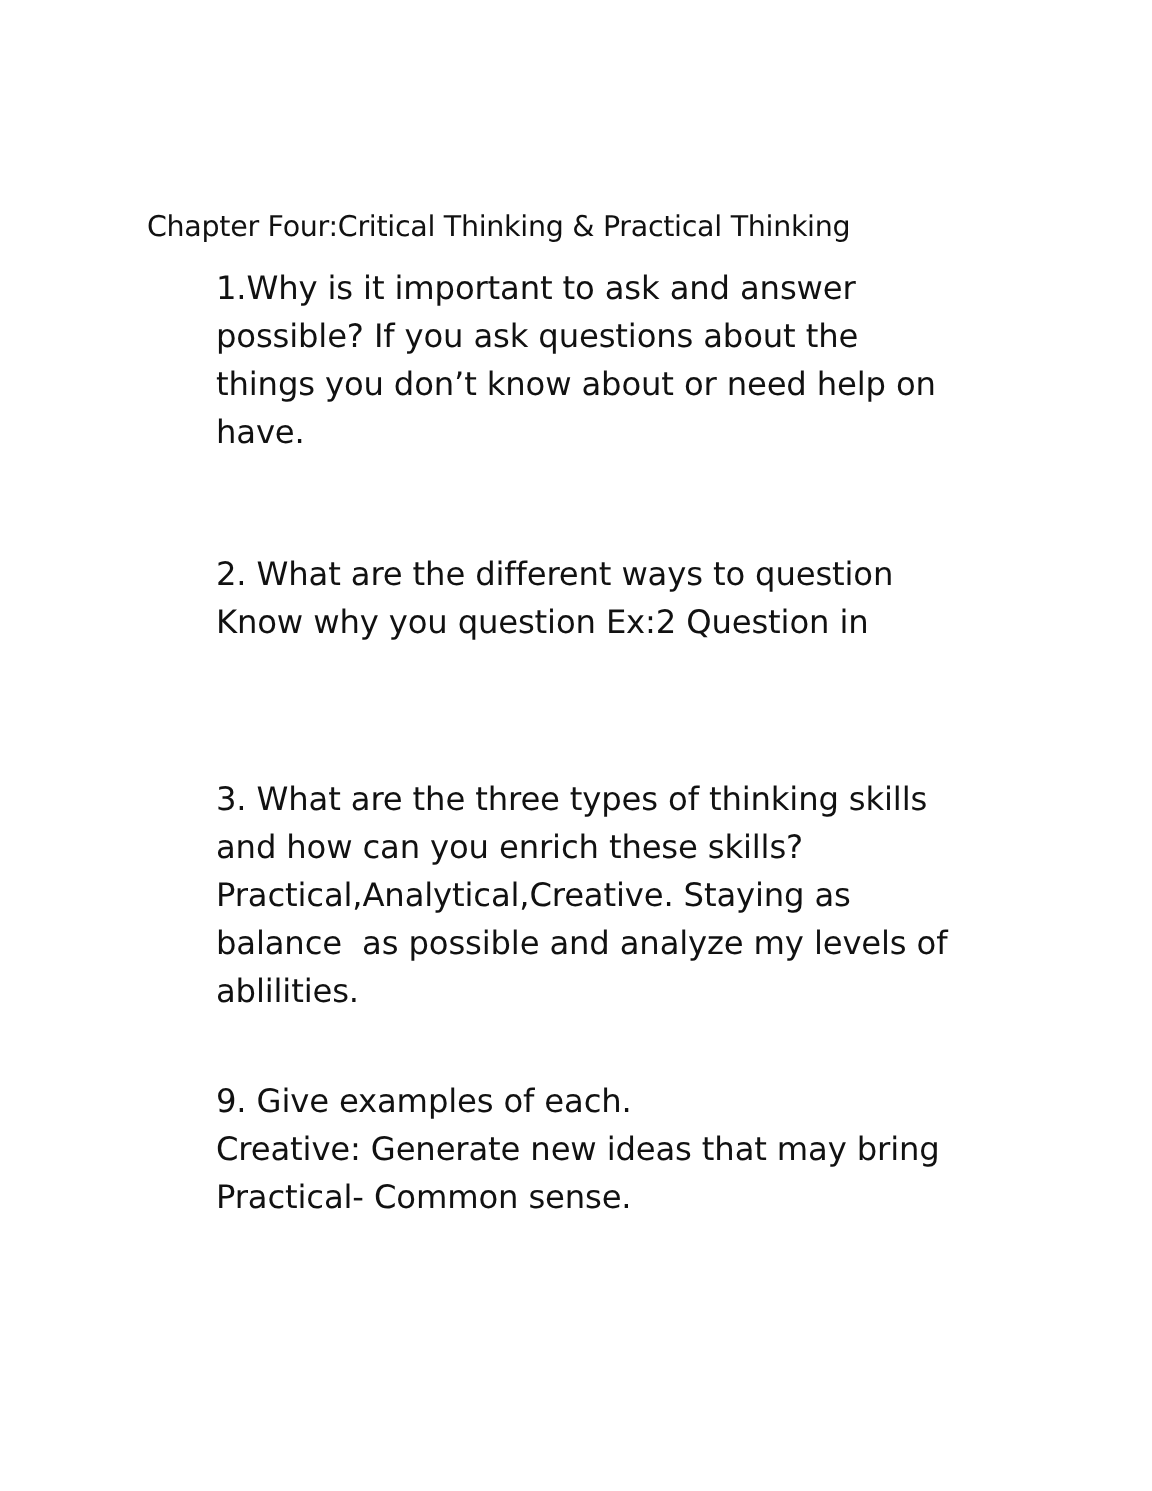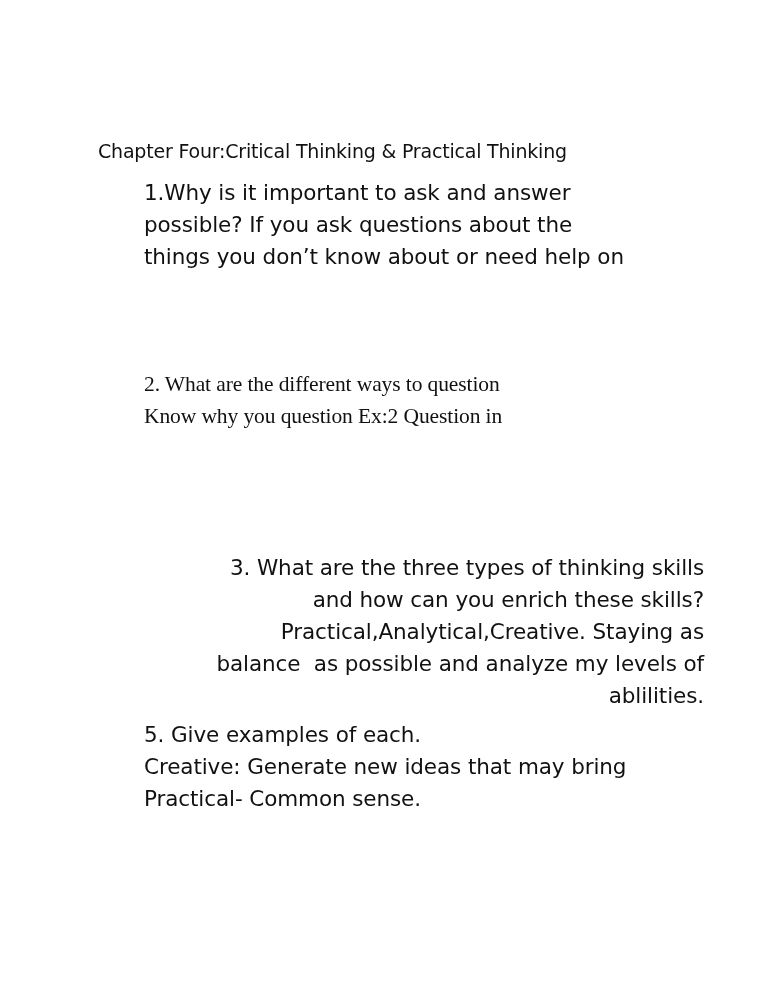--- a/index.html
+++ b/index.html
@@ -14,47 +14,48 @@
     letter-spacing: -0.2px;
     margin-top: 44px;
   }
   .item {
     position: absolute; left: 144px; width: 560px;
     font-size: 21.5px; line-height: 32px;
     letter-spacing: -0.1px;
   }
   .item .line { display: block; white-space: pre; }
   #q1 { top: 177px; }
-  #q2 { top: 368px; font-family: Liberation Serif, serif; }
-  #q3 { top: 552px; text-align: right; }
+  #q2 { top: 368px; }
+  #q3 { top: 518px; }
   #q4 { top: 719px; }
 </style>
 </head>
 <body>
 
 <div>
   <div class="title">Chapter Four:Critical Thinking &amp; Practical Thinking</div>
 
   <div class="item" id="q1">
     <span class="line">1.Why is it important to ask and answer</span>
     <span class="line">possible? If you ask questions about the</span>
     <span class="line">things you don’t know about or need help on</span>
+    <span class="line">have.</span>
   </div>
 
   <div class="item" id="q2">
     <span class="line">2. What are the different ways to question</span>
     <span class="line">Know why you question Ex:2 Question in</span>
   </div>
 
   <div class="item" id="q3">
     <span class="line">3. What are the three types of thinking skills</span>
     <span class="line">and how can you enrich these skills?</span>
     <span class="line">Practical,Analytical,Creative. Staying as</span>
     <span class="line">balance  as possible and analyze my levels of</span>
     <span class="line">ablilities.</span>
   </div>
 
   <div class="item" id="q4">
-    <span class="line">5. Give examples of each.</span>
+    <span class="line">9. Give examples of each.</span>
     <span class="line">Creative: Generate new ideas that may bring</span>
     <span class="line">Practical- Common sense.</span>
   </div>
 </div>
 
 </body></html>

